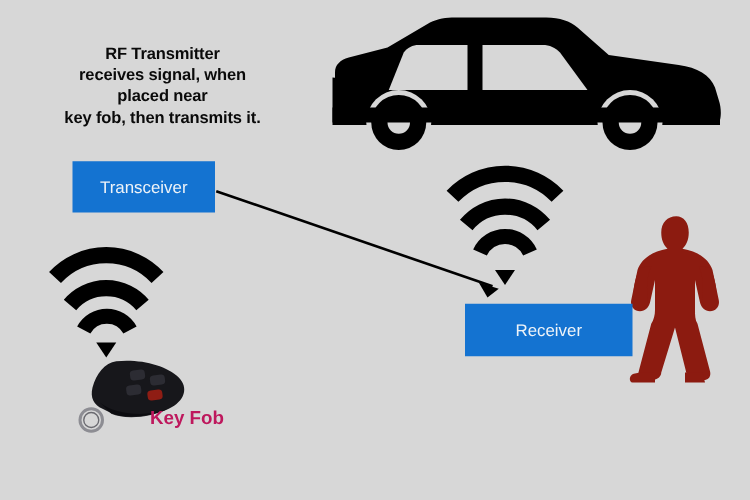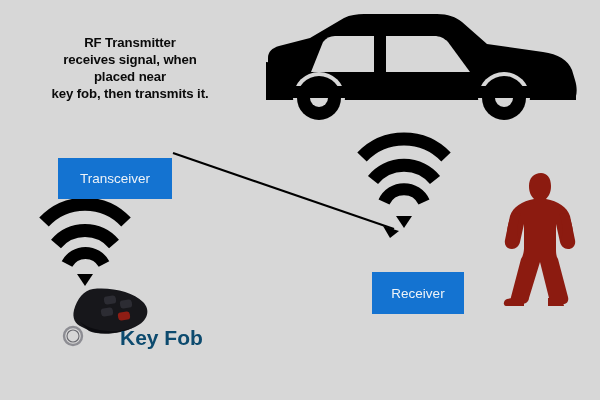--- a/index.html
+++ b/index.html
@@ -46,43 +46,42 @@
 
   
   .blue-box {
     background: #1473d1;
     color: #eef3f8;
     display: flex;
     align-items: center;
     justify-content: center;
     font-size: 13.5px;
     font-weight: 400;
-    margin-top: 29px;
   }
   #transceiver-box {
     left: 58px;
     top: 129px;
     width: 114px;
     height: 41px;
   }
   #receiver-box {
     left: 372px;
     top: 243px;
-    width: 92px;
+    width: 134px;
     height: 42px;
   }
 
   
   #key-fob-label {
     left: 120px;
     top: 326px;
     width: 110px;
-    font-size: 21px;
+    font-size: 15px;
     font-weight: bold;
-    color: #0c4a6e;
+    color: #be185d;
     text-align: left;
   }
 
   
   #art {
     position: absolute;
     left: 0; top: 0;
     width: 600px; height: 400px;
   }
 </style>

